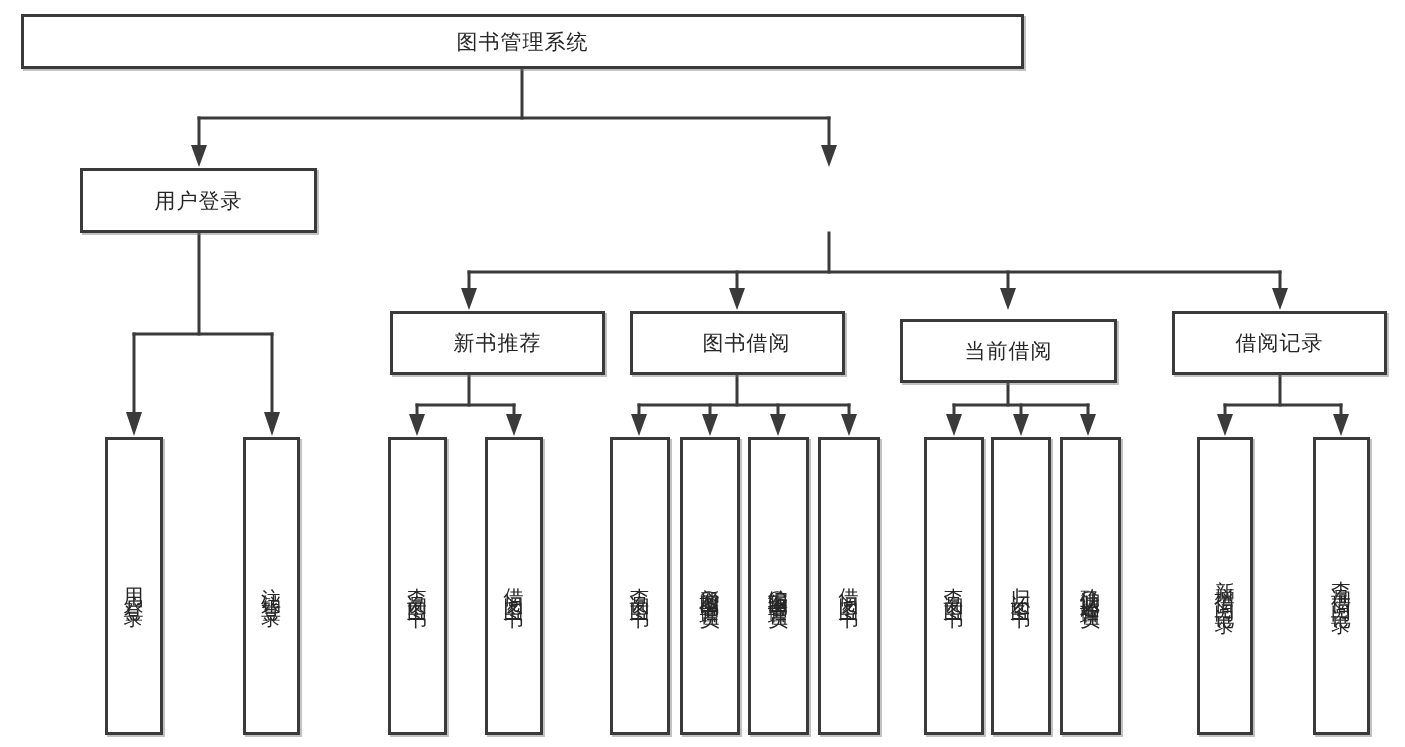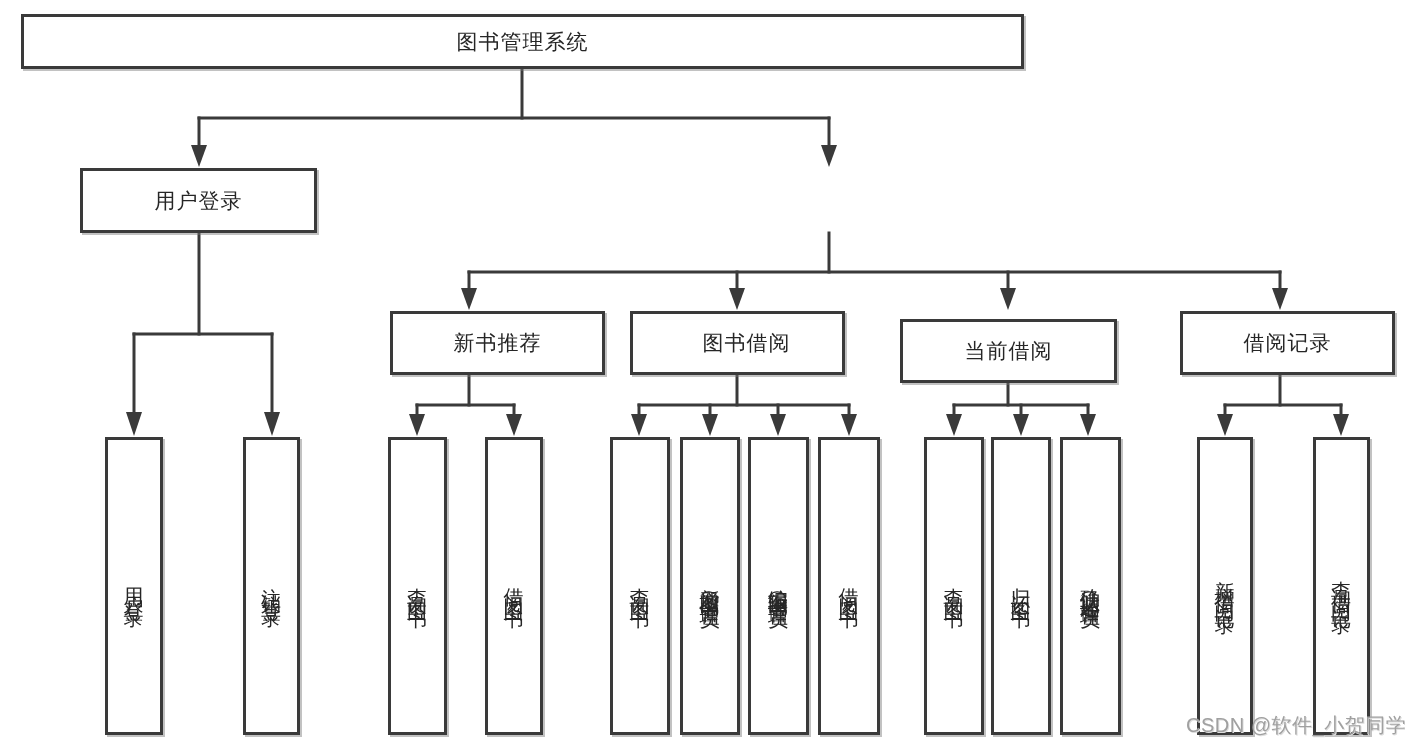--- a/index.html
+++ b/index.html
@@ -54,21 +54,21 @@
   .leaf.tight .v-label {
     letter-spacing: 3px;
   }
   
   #n-root  { left: 21px;  top: 14px;  width: 1003px; height: 55px; }
   #n-l2-0  { left: 80px;  top: 168px; width: 237px;  height: 65px; }
   #n-l2-1  { left: 712px; top: 168px; width: 235px;  height: 65px; }
   #n-l3-0  { left: 362px; top: 311px; width: 215px;  height: 64px; margin-left: 28px; }
   #n-l3-1  { left: 630px; top: 311px; width: 215px;  height: 64px; padding-left: 18px; }
   #n-l3-2  { left: 900px; top: 311px; width: 217px;  height: 64px; margin-top: 8px; }
-  #n-l3-3  { left: 1172px;top: 311px; width: 215px;  height: 64px; margin-left: 8px; }
+  #n-l3-3  { left: 1172px;top: 311px; width: 215px;  height: 64px; }
   #n-leaf-0  { left: 105px;  width: 58px; }
   #n-leaf-1  { left: 243px;  width: 57px; }
   #n-leaf-2  { left: 388px;  width: 59px; }
   #n-leaf-3  { left: 485px;  width: 58px; }
   #n-leaf-4  { left: 610px;  width: 60px; }
   #n-leaf-5  { left: 680px;  width: 60px; }
   #n-leaf-6  { left: 748px;  width: 61px; }
   #n-leaf-7  { left: 818px;  width: 62px; }
   #n-leaf-8  { left: 924px;  width: 60px; }
   #n-leaf-9  { left: 991px;  width: 60px; }
@@ -216,15 +216,14 @@
     <span class="v-label">确认归还（管理员）</span>
   </div>
 
   <div class="box leaf" id="n-leaf-11">
     <span class="v-label">新增借阅记录</span>
   </div>
   <div class="box leaf" id="n-leaf-12">
     <span class="v-label">查询借阅记录</span>
   </div>
 
-  <div id="watermark">CSDN @软件_小贺同学</div>
 
 </div>
 
 </body></html>

